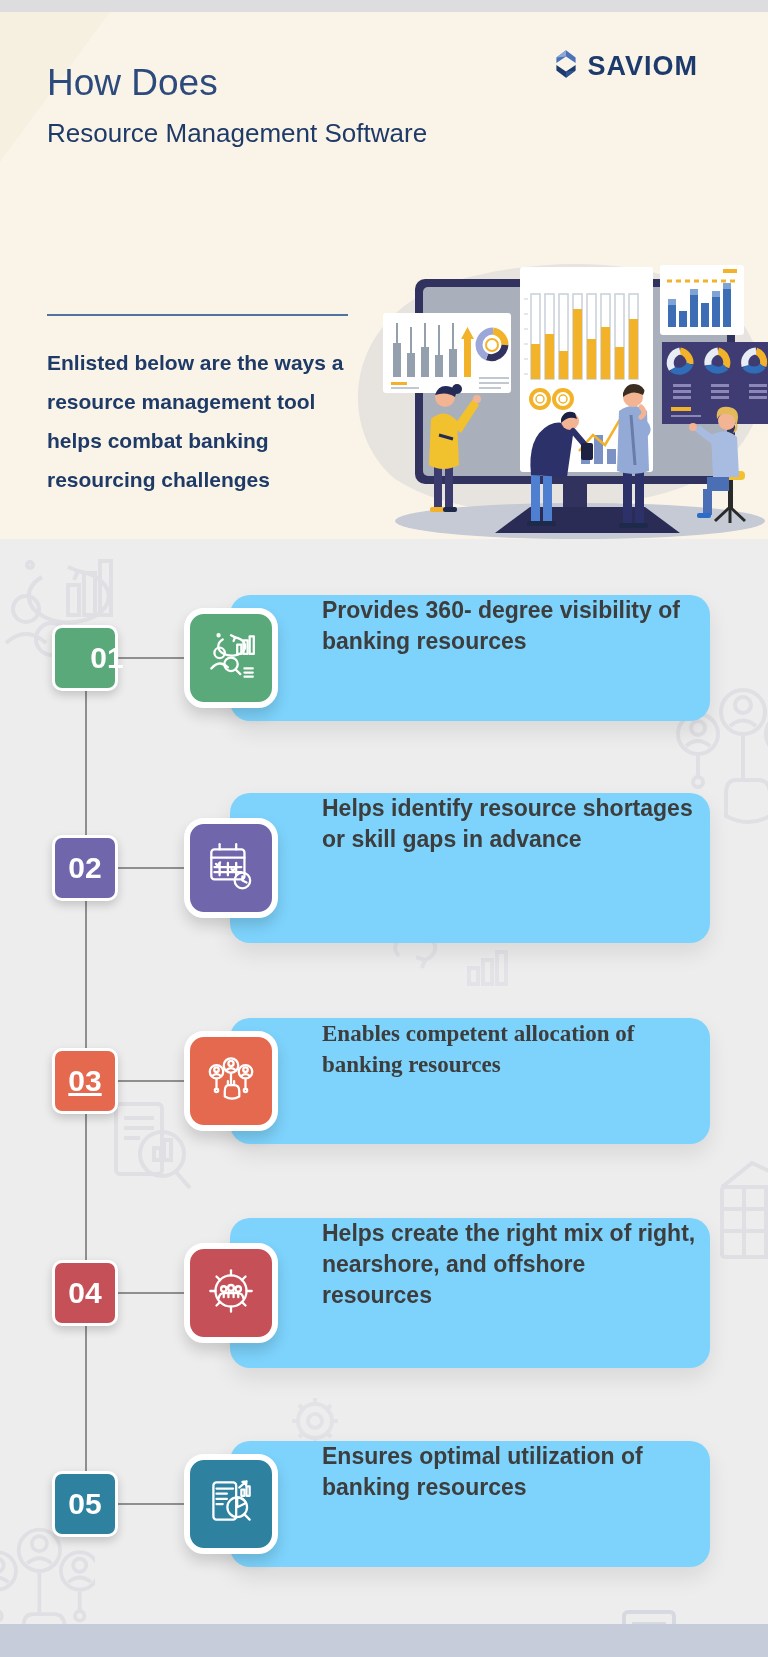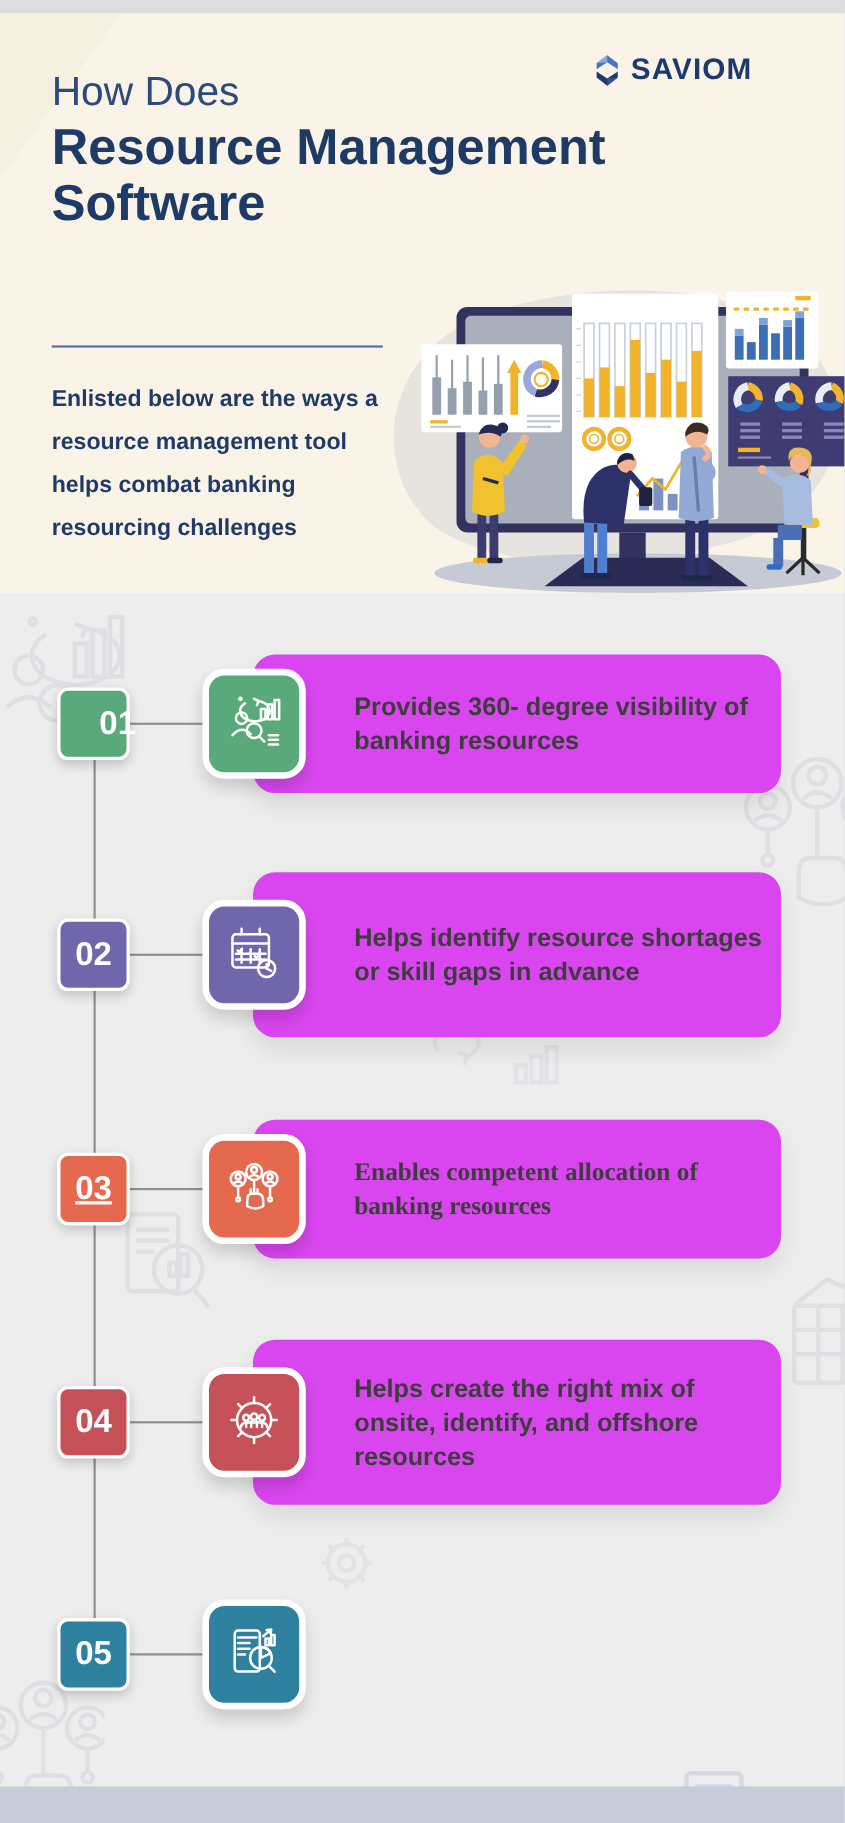--- a/index.html
+++ b/index.html
@@ -3,41 +3,41 @@
 <meta charset="utf-8">
 <style>
   html,body{margin:0;padding:0;}
   body{font-family:"Liberation Sans","DejaVu Sans",sans-serif;background:#dddde0;}
   #canvas{position:relative;width:768px;height:1657px;overflow:hidden;background:#ededee;margin:12px auto;}
 
   
   .header{position:absolute;left:0;top:0;width:768px;height:527px;background:#faf3e8;}
   .header-deco-tl{position:absolute;left:0;top:0;width:0;height:0;
      border-top:150px solid #f3ecdb;border-right:110px solid transparent;opacity:.55;}
-  .logo{position:absolute;right:84px;top:36px;display:flex;gap:8px;}
+  .logo{position:absolute;right:70px;top:36px;display:flex;align-items:center;gap:8px;}
   .logo-text{font-size:27px;font-weight:bold;color:#1d3a6d;letter-spacing:1px;}
   .title-block{position:absolute;left:47px;top:46px;width:640px;}
   .title-line1{font-size:37px;font-weight:500;color:#2d4a7c;line-height:50px;}
-  .title-line2{font-size:46px;font-weight:700;color:#1e3a67;line-height:51px;}
+  .title-line2{font-size:26px;font-weight:400;color:#1e3a67;line-height:51px;}
   .title-accent{font-size:38px;font-weight:800;color:#ef8222;line-height:52px;width:460px;}
   .divider{position:absolute;left:47px;top:302px;width:301px;height:2px;background:#51749f;}
   .subtitle{position:absolute;left:47px;top:331px;width:305px;
      font-size:21px;font-weight:700;color:#1e3a67;line-height:39px;}
 
   
   .vline{position:absolute;left:85px;top:646px;width:2px;height:846px;background:#8f8f8f;}
   .hline{position:absolute;left:100px;width:96px;height:2px;background:#8f8f8f;}
   .num-badge{position:absolute;left:52px;width:66px;height:66px;border-radius:10px;
      border:3px solid #fff;box-sizing:border-box;display:flex;align-items:center;justify-content:center;
      font-size:30px;font-weight:bold;color:#fff;box-shadow:0 4px 10px rgba(0,0,0,.18);}
   .icon-tile{position:absolute;left:184px;width:94px;height:100px;border-radius:20px;
      border:6px solid #fff;box-sizing:border-box;display:flex;align-items:center;justify-content:center;
      box-shadow:0 8px 14px rgba(0,0,0,.15);}
-  .card{position:absolute;left:230px;width:480px;background:#d946ef;border-radius:20px;
-     box-shadow:0 10px 22px rgba(0,0,0,.09);display:flex;align-items:center;}
+  .card{position:absolute;left:230px;width:480px;background:#7dd3fc;border-radius:20px;
+     box-shadow:0 10px 22px rgba(0,0,0,.09);display:flex;}
   .card-text{margin-left:92px;width:378px;font-size:23px;font-weight:700;color:#3d3d3d;line-height:31px;}
 
   
   .wm{position:absolute;opacity:1;}
   .wm svg{display:block;}
 
   .footer-bar{position:absolute;left:0;top:1612px;width:768px;height:45px;background:#c6ccd9;}
 </style>
 </head>
 <body>
@@ -459,21 +459,21 @@
         <line x1="42" y1="28" x2="42" y2="36"></line>
           <circle cx="42" cy="39" r="1.6"></circle>
         <line x1="28" y1="22" x2="28" y2="34"></line>
         <path d="M22,40 q0,-6 4,-6 l5,0 q5,0 5,6 l0,5 q-7,4 -14,0 Z"></path>
         <path d="M25,34 l0,-4 m6,4 l0,-4"></path>
       </svg>
     </span>
   </div>
 
   <div class="card" style="top:1206px;height:150px;">
-    <div class="card-text">Helps create the right mix of onsite, identify, and offshore resources</div>
+    <div class="card-text">Helps create the right mix of right, nearshore, and offshore resources</div>
   </div>
   <div class="num-badge" style="top: 1248px; background-color: rgb(198, 80, 88);">04</div>
   <div class="icon-tile" style="top: 1231px; background-color: rgb(198, 80, 88);">
     <span>
       <svg width="58" height="58" viewBox="0 0 56 56" fill="none" stroke="#ffffff" stroke-width="2.2" stroke-linecap="round" stroke-linejoin="round">
         <circle cx="28" cy="28" r="15"></circle>
         <line x1="28" y1="8" x2="28" y2="13"></line>
           <line x1="28" y1="43" x2="28" y2="48"></line>
         <line x1="8" y1="28" x2="13" y2="28"></line>
           <line x1="43" y1="28" x2="48" y2="28"></line>
@@ -483,20 +483,23 @@
           <line x1="38.5" y1="17.5" x2="42" y2="14"></line>
         <circle cx="21" cy="26" r="2.6"></circle>
           <circle cx="28" cy="25" r="2.8"></circle>
           <circle cx="35" cy="26" r="2.6"></circle>
         <path d="M16,35 q1,-5 5,-5 l14,0 q4,0 5,5"></path>
         <path d="M21,30 l0,4 m4.5,-5 l0,5 m5,-5 l0,5 m4.5,-4 l0,4"></path>
       </svg>
     </span>
   </div>
 
+  <div class="card" style="top:1429px;height:126px;">
+    <div class="card-text">Ensures optimal utilization of banking resources</div>
+  </div>
   <div class="num-badge" style="top: 1459px; background-color: rgb(47, 129, 160);">05</div>
   <div class="icon-tile" style="top: 1442px; background-color: rgb(47, 129, 160);">
     <span>
       <svg width="58" height="58" viewBox="0 0 56 56" fill="none" stroke="#ffffff" stroke-width="2.2" stroke-linecap="round" stroke-linejoin="round">
         <rect x="11" y="9" width="22" height="36" rx="3"></rect>
         <line x1="14" y1="15" x2="30" y2="15"></line>
           <line x1="14" y1="20" x2="24" y2="20"></line>
           <line x1="14" y1="25" x2="24" y2="25"></line>
           <line x1="14" y1="30" x2="20" y2="30"></line>
         <circle cx="34" cy="33" r="9.5"></circle>

